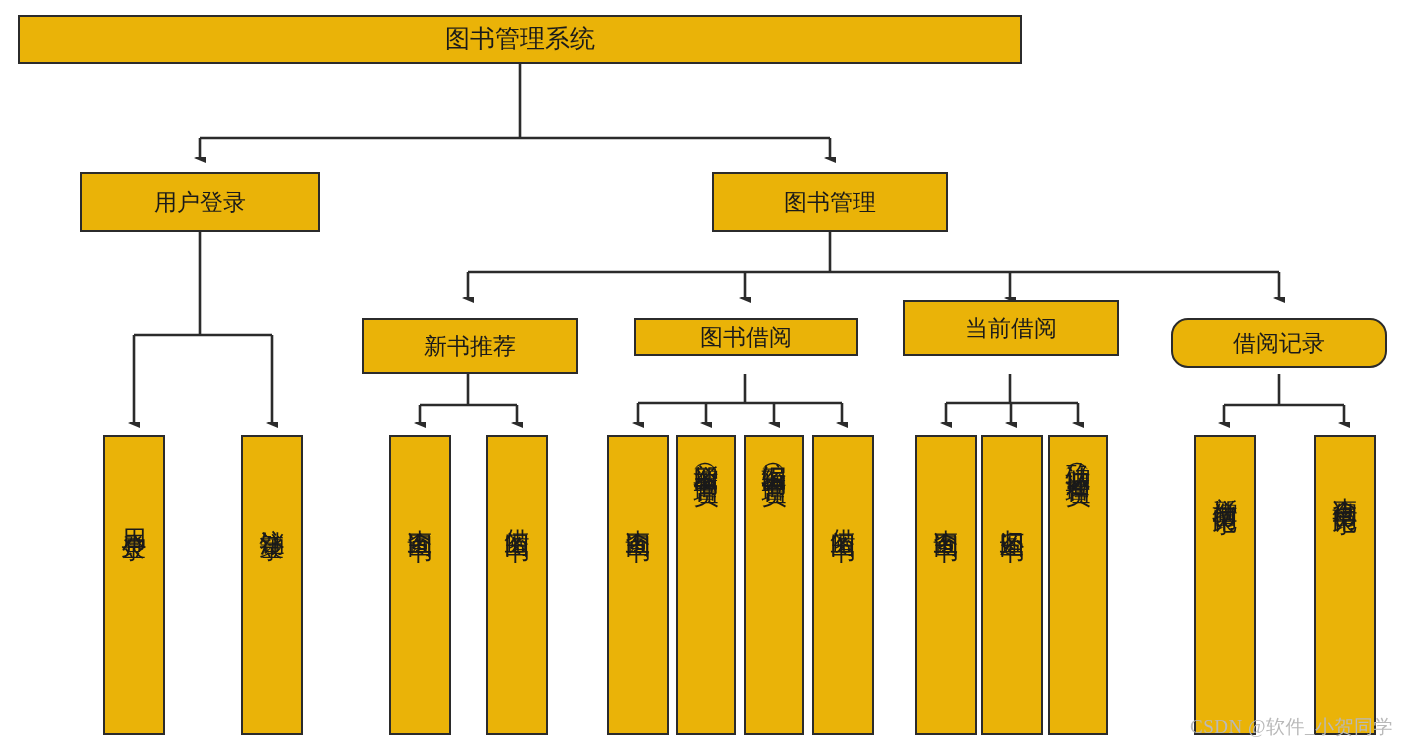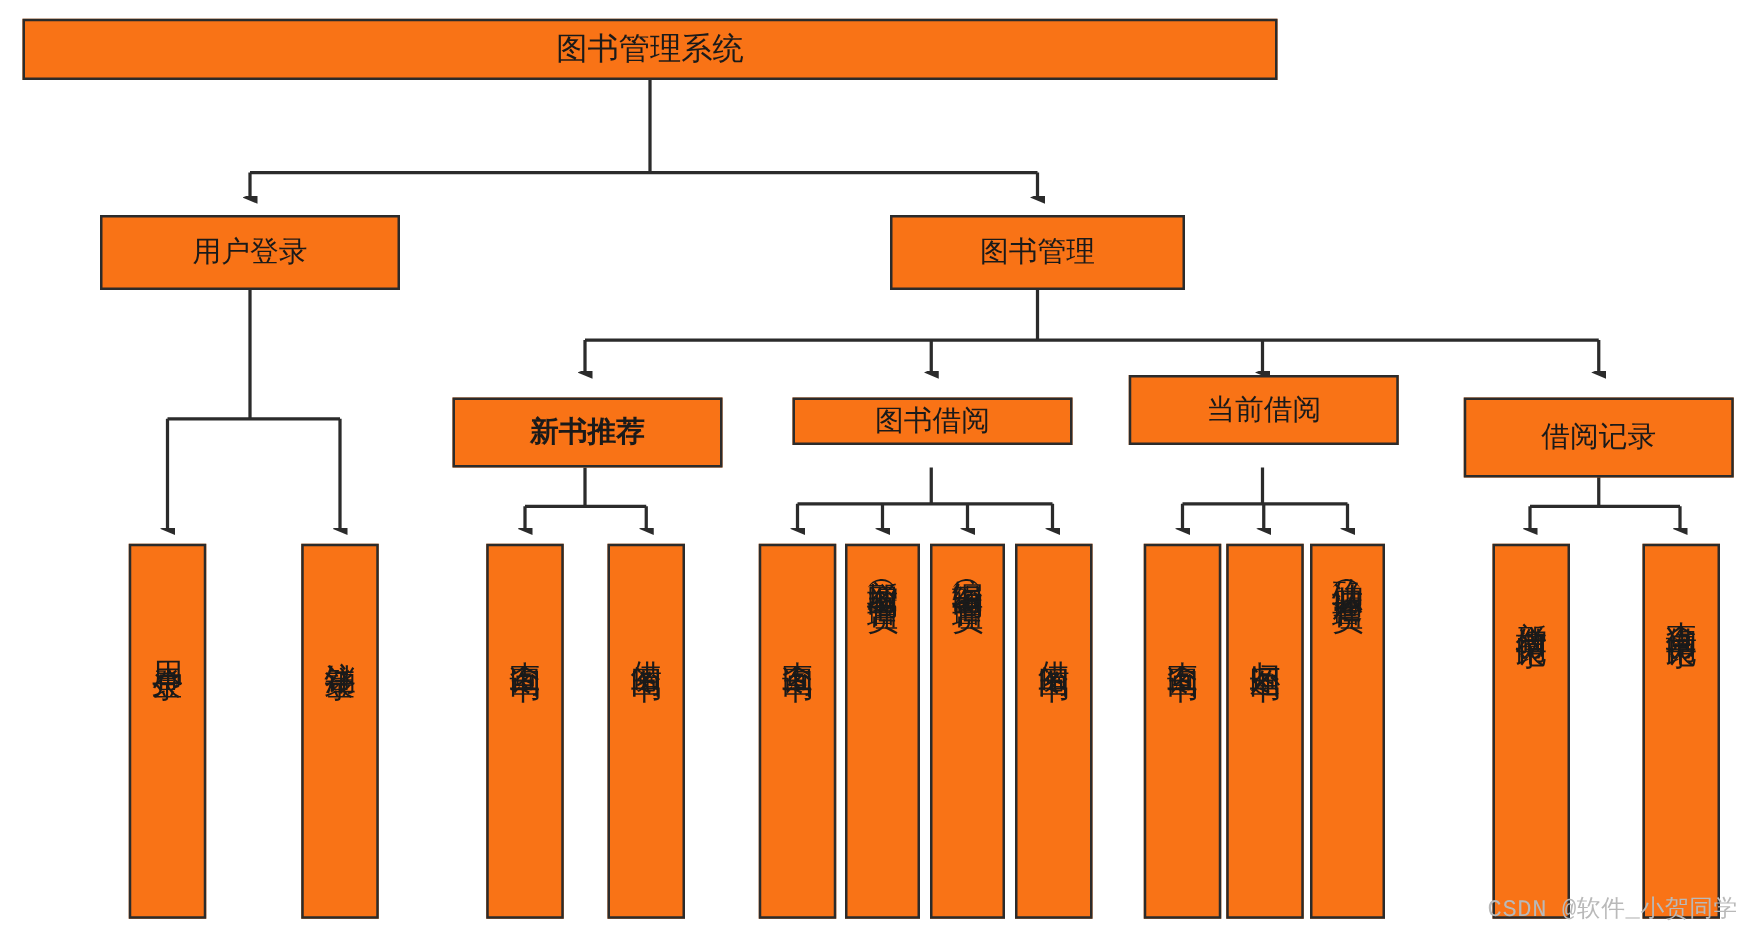--- a/index.html
+++ b/index.html
@@ -25,21 +25,21 @@
     left: 0;
     top: 0;
     width: 1405px;
     height: 747px;
     display: block;
   }
   
   .node-box {
     position: absolute;
     box-sizing: border-box;
-    background: #f97316;
+    background: #eab308;
     border: 2.5px solid #2b2b2b;
     display: flex;
     align-items: center;
     justify-content: center;
     overflow: hidden;
   }
   .node-label {
     font-family: "DejaVu Sans", "Liberation Sans", sans-serif;
     color: #1a1a1a;
     white-space: nowrap;
@@ -70,21 +70,21 @@
   }
   .node-leaf.tall-pad {
     padding-top: 6px;
   }
   .watermark {
     position: absolute;
     left: 1190px;
     top: 714px;
     font-size: 19px;
     color: #b9b9b9;
-    font-family: Liberation Mono, monospace;
+    font-family: Liberation Serif, serif;
     white-space: nowrap;
     letter-spacing: 0.5px;
   }
 </style>
 </head>
 <body>
 
 <div id="diagram-root">
 
   <svg class="diagram-canvas" viewBox="0 0 1405 747" xmlns="http://www.w3.org/2000/svg">
@@ -156,30 +156,30 @@
     <span class="node-label">图书管理系统</span>
   </div>
 
   <div class="node-box node-mid" style="left:80px; top:172px; width:240px; height:60px;">
     <span class="node-label">用户登录</span>
   </div>
   <div class="node-box node-mid" style="left:712px; top:172px; width:236px; height:60px;text-align:right;">
     <span class="node-label">图书管理</span>
   </div>
 
-  <div class="node-box node-mid" style="left:362px; top:318px; width:216px; height:56px;font-weight:bold;">
+  <div class="node-box node-mid" style="left:362px; top:318px; width:216px; height:56px;">
     <span class="node-label">新书推荐</span>
   </div>
   <div class="node-box node-mid" style="left:634px; top:318px; width:224px; height:38px;">
     <span class="node-label">图书借阅</span>
   </div>
   <div class="node-box node-mid" style="left:903px; top:300px; width:216px; height:56px;">
     <span class="node-label">当前借阅</span>
   </div>
-  <div class="node-box node-mid" style="left:1171px; top:318px; width:216px; height:64px;">
+  <div class="node-box node-mid" style="left:1171px; top:318px; width:216px; height:50px;border-radius:17px;">
     <span class="node-label">借阅记录</span>
   </div>
 
   <div class="node-box node-leaf" style="left:103px; top:435px; width:62px; height:300px; padding-top:72px;">
     <span class="node-label">用户登录</span>
   </div>
   <div class="node-box node-leaf" style="left:241px; top:435px; width:62px; height:300px; padding-top:72px;">
     <span class="node-label">注销登录</span>
   </div>
 

